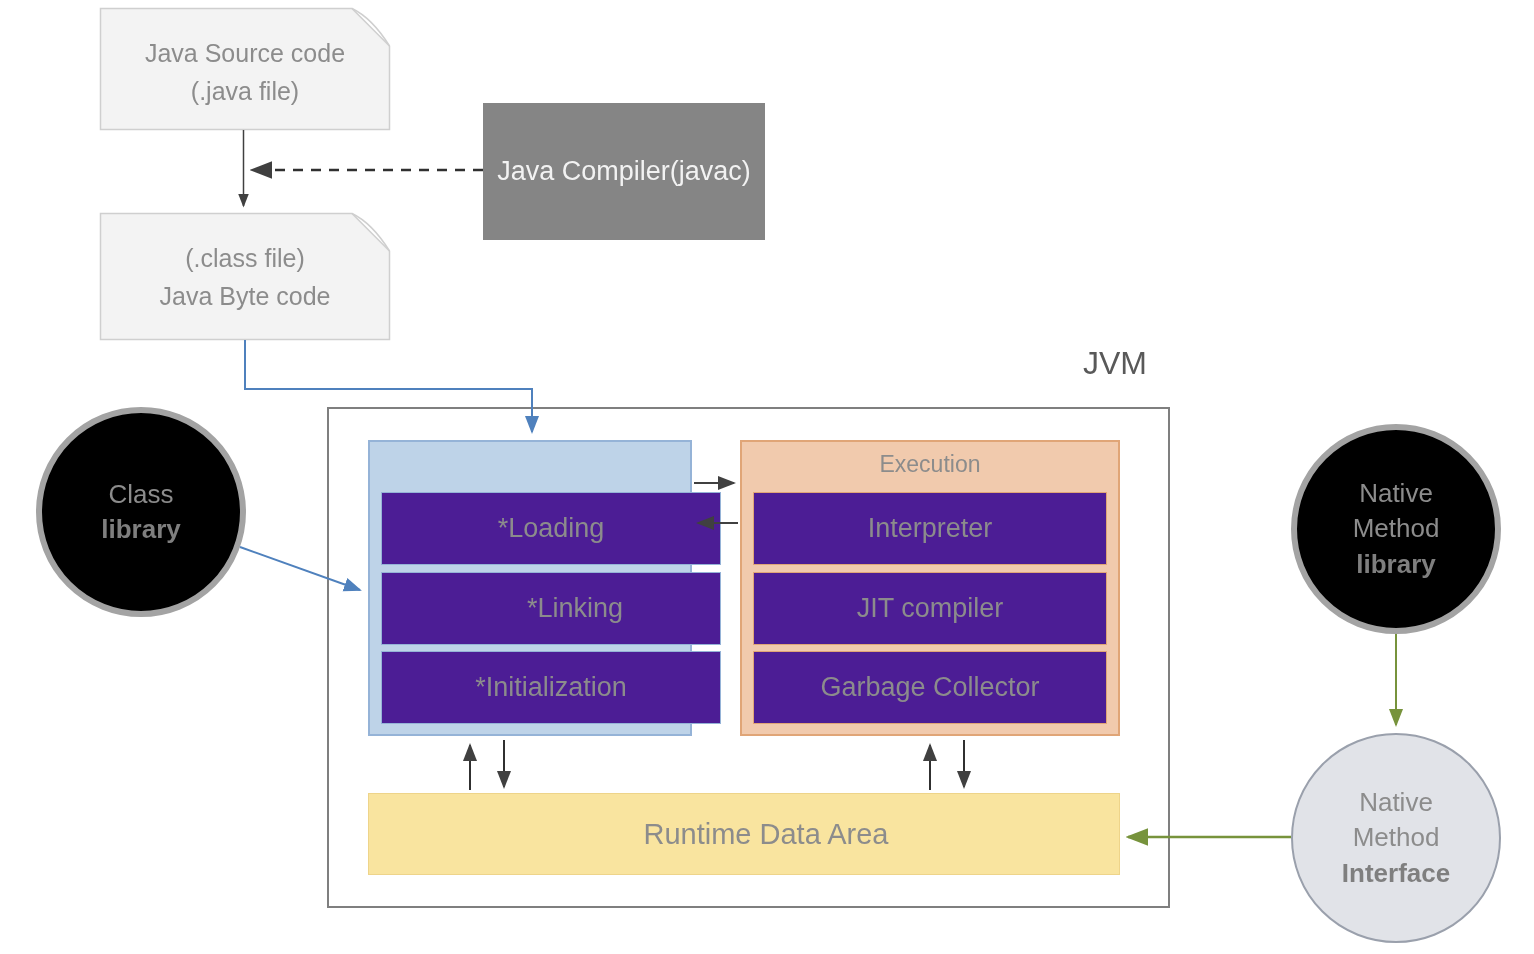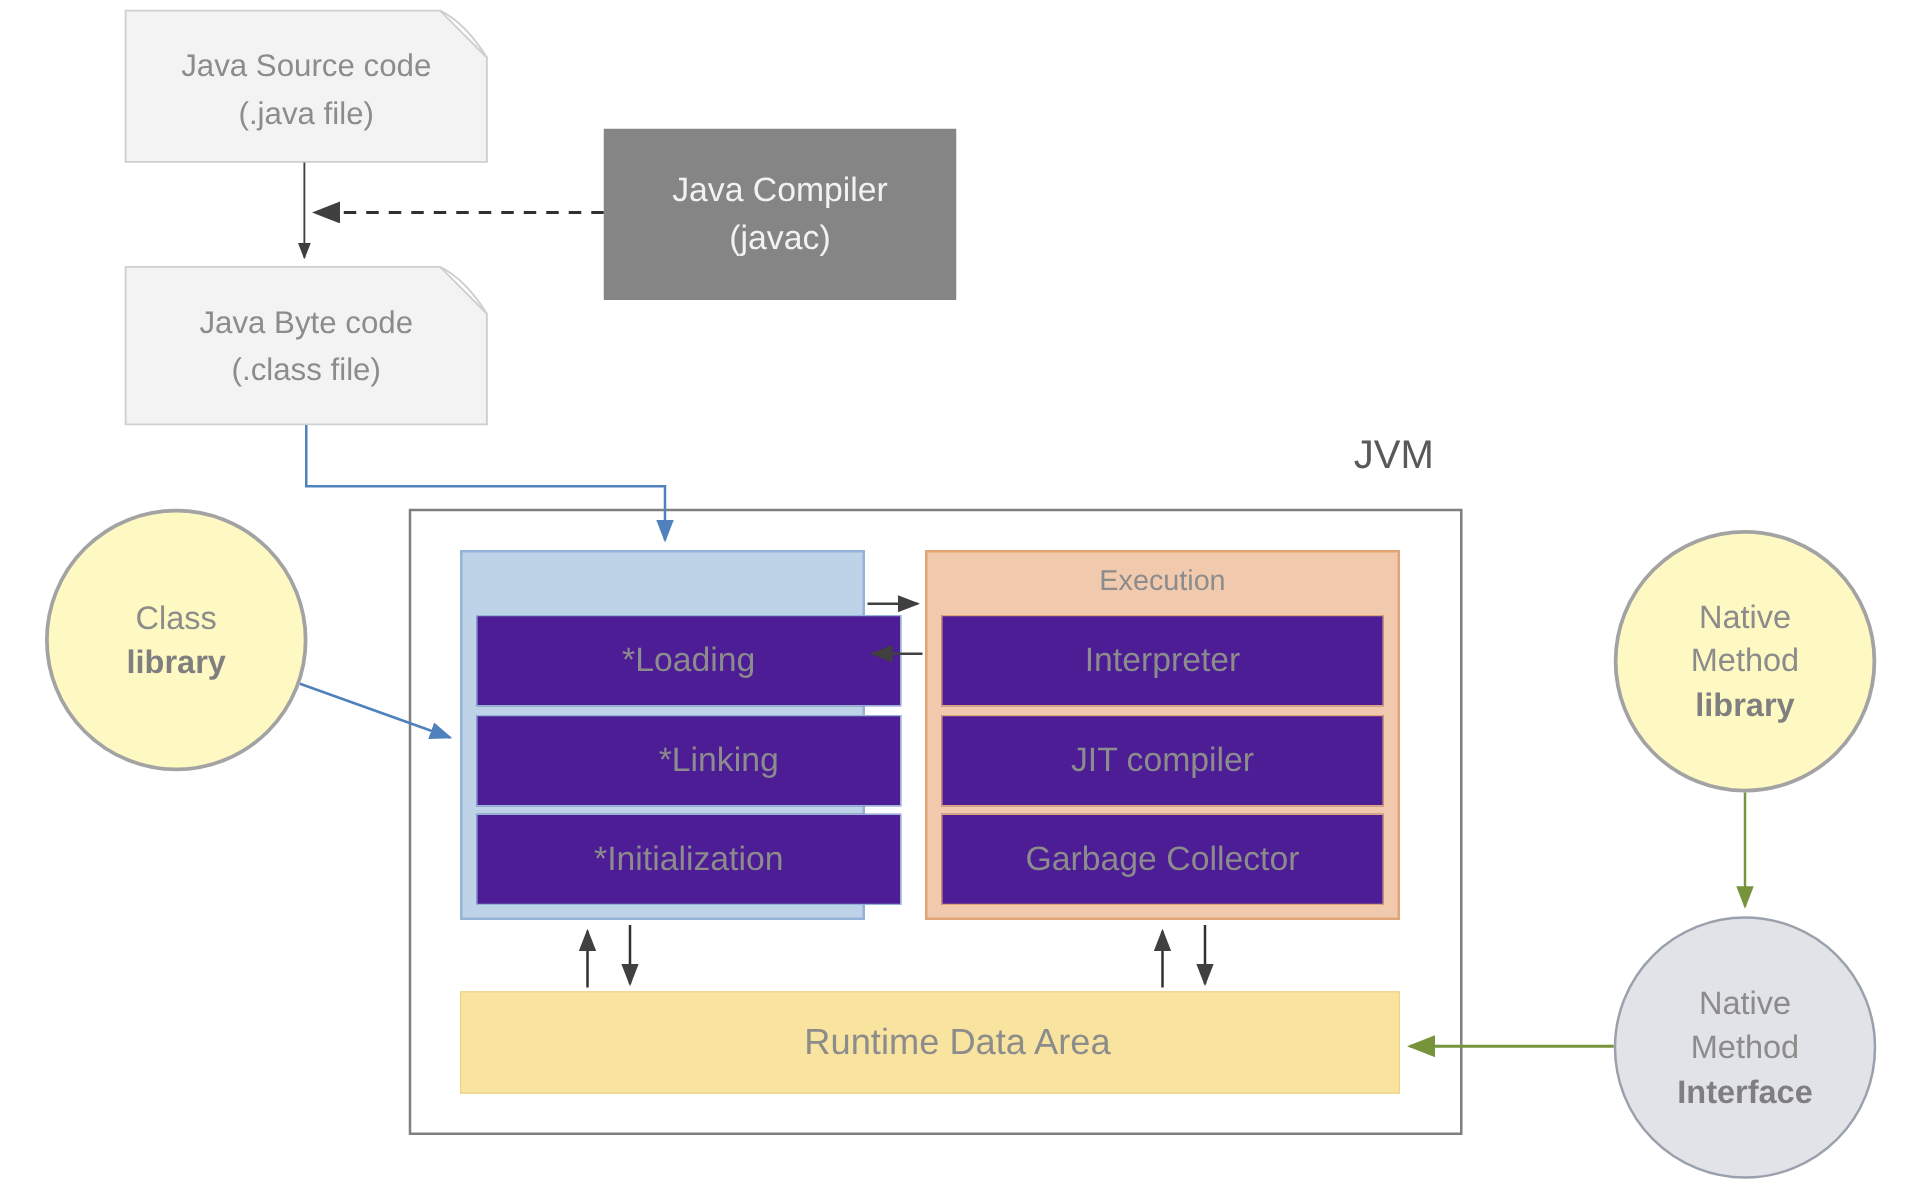--- a/index.html
+++ b/index.html
@@ -15,21 +15,21 @@
 
   
   .doc-text {
     width:290px; text-align:center; color:#8c8c8c; font-size:25px; line-height:1.5;
   }
 
   
   .compiler {
     left:483px; top:103px; width:282px; height:137px; background:#858585;
     color:#f2f2f2; font-size:27px; line-height:1.4;
-    display:flex; flex-direction:column; align-items:center; justify-content:center;
+    display:flex; flex-direction:row; align-items:center; justify-content:center;
   }
 
   
   .jvm-box { left:327px; top:407px; width:843px; height:501px; border:2px solid #7f7f7f; }
   .jvm-label {
     left:1040px; top:345px; width:150px; text-align:center;
     font-size:32px; color:#595959;
   }
 
   
@@ -53,21 +53,21 @@
   .runtime {
     left:368px; top:793px; width:752px; height:82px; background:#f9e49f; border:1px solid #eed48a;
     display:flex; align-items:center; justify-content:center; font-size:29px; color:#8c8c8c;padding-left:44px;
   }
 
   
   .circle {
     border-radius:50%; display:flex; flex-direction:column; align-items:center; justify-content:center;
     font-size:26px; color:#8c8c8c; line-height:1.35; text-align:center;
   }
-  .green-circle { background:#fef9c3; border:3px solid #a3a3a3; }
+  .green-circle { background:#000000; border:6px solid #a3a3a3; }
   .gray-circle  { background:#e1e3e8; border:2px solid #9aa0ac; }
   .class-library    { left:36px;   top:407px; width:210px; height:210px; }
   .native-library   { left:1291px; top:424px; width:210px; height:210px; }
   .native-interface { left:1291px; top:733px; width:210px; height:210px; }
   .bold-line { font-weight:bold; color:#7f7f7f; }
 </style>
 </head>
 <body>
 
 <div class="canvas">
@@ -160,18 +160,18 @@
 
     <line x1="1291" y1="837" x2="1128" y2="837" stroke="#77933c" stroke-width="2.5" marker-end="url(#ah-green)"></line>
   </svg>
 
   <div class="layer overlay">
     <div class="abs doc-text" style="left:100px; top:35px;">
       <div>Java Source code</div>
       <div>(.java file)</div>
     </div>
     <div class="abs doc-text" style="left:100px; top:240px;">
+      <div>(.class file)</div>
       <div>Java Byte code</div>
-      <div>(.class file)</div>
     </div>
   </div>
 
 </div>
 
 </body></html>

